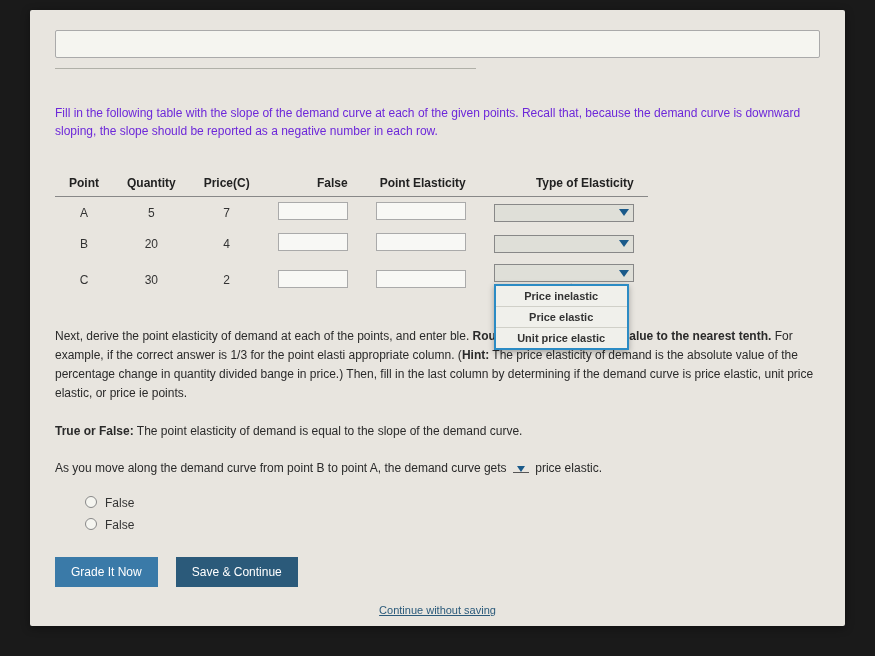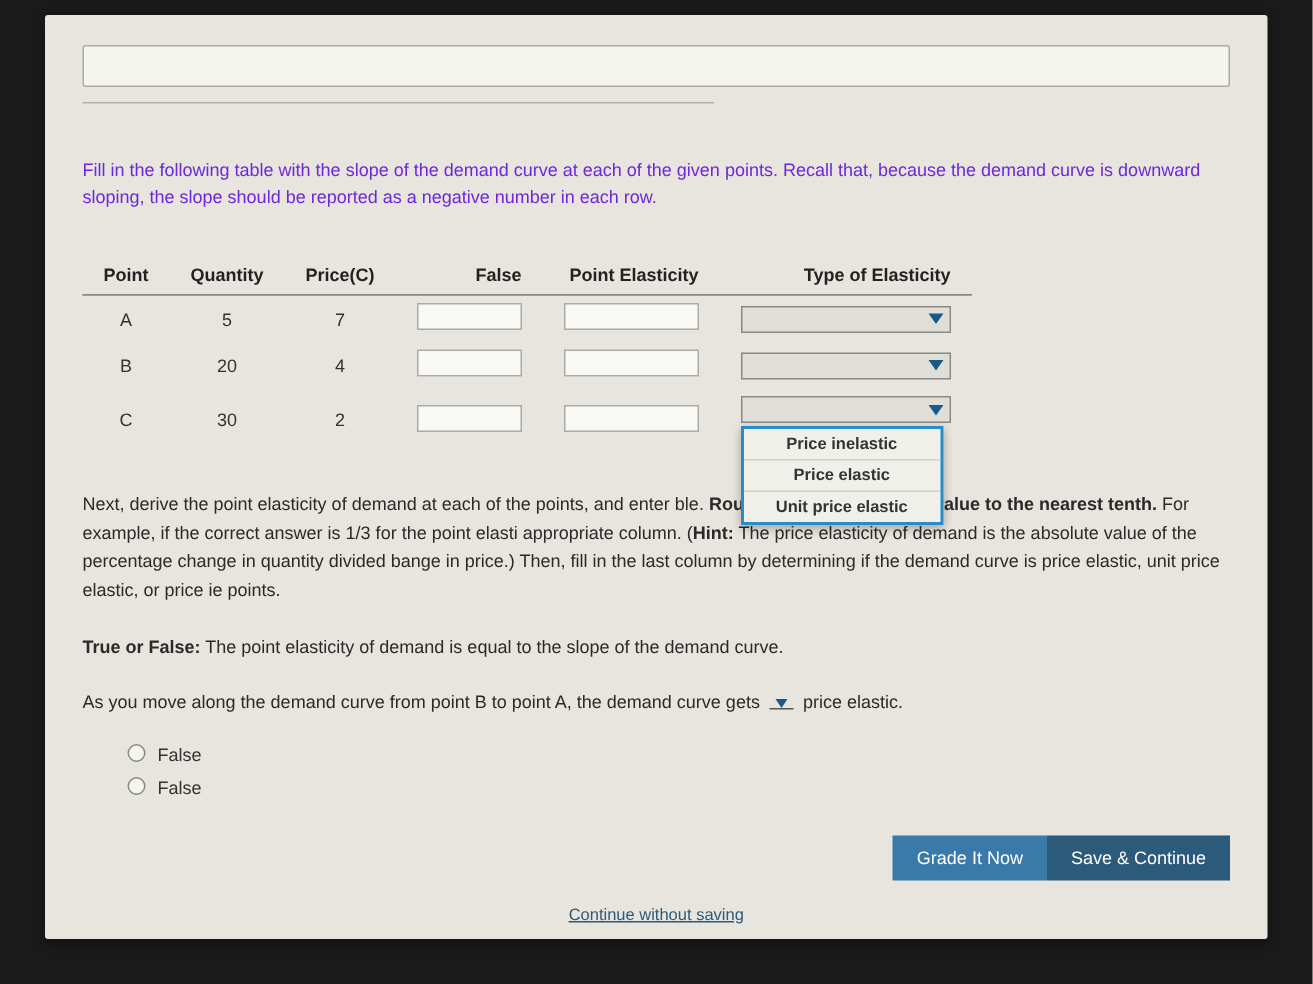--- a/index.html
+++ b/index.html
@@ -152,21 +152,21 @@
       color: #333;
     }
     .radio {
       width: 12px; height: 12px;
       border: 1px solid #888;
       border-radius: 50%;
       background: #f5f5f0;
     }
     .button-row {
       display: flex;
-      justify-content: flex-end;
+      gap: 18px;
     }
     .btn {
       padding: 8px 16px;
       font-size: 12px;
       color: #fff;
       border: none;
       cursor: pointer;
       font-weight: 500;
     }
     .btn-grade { background: #3a7aa8; }

